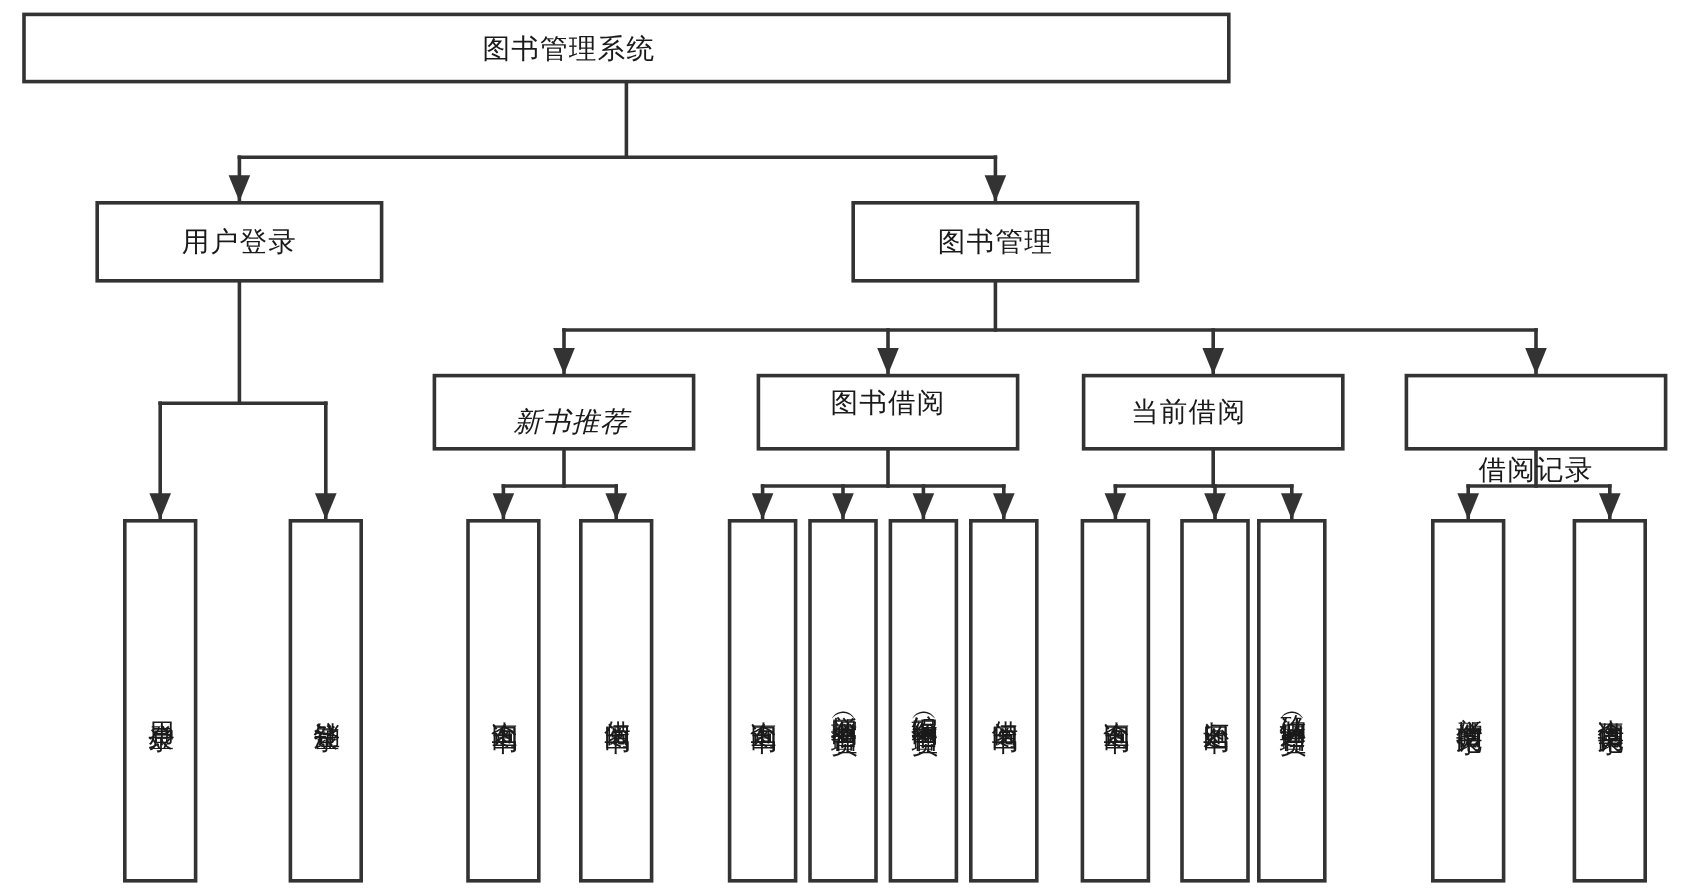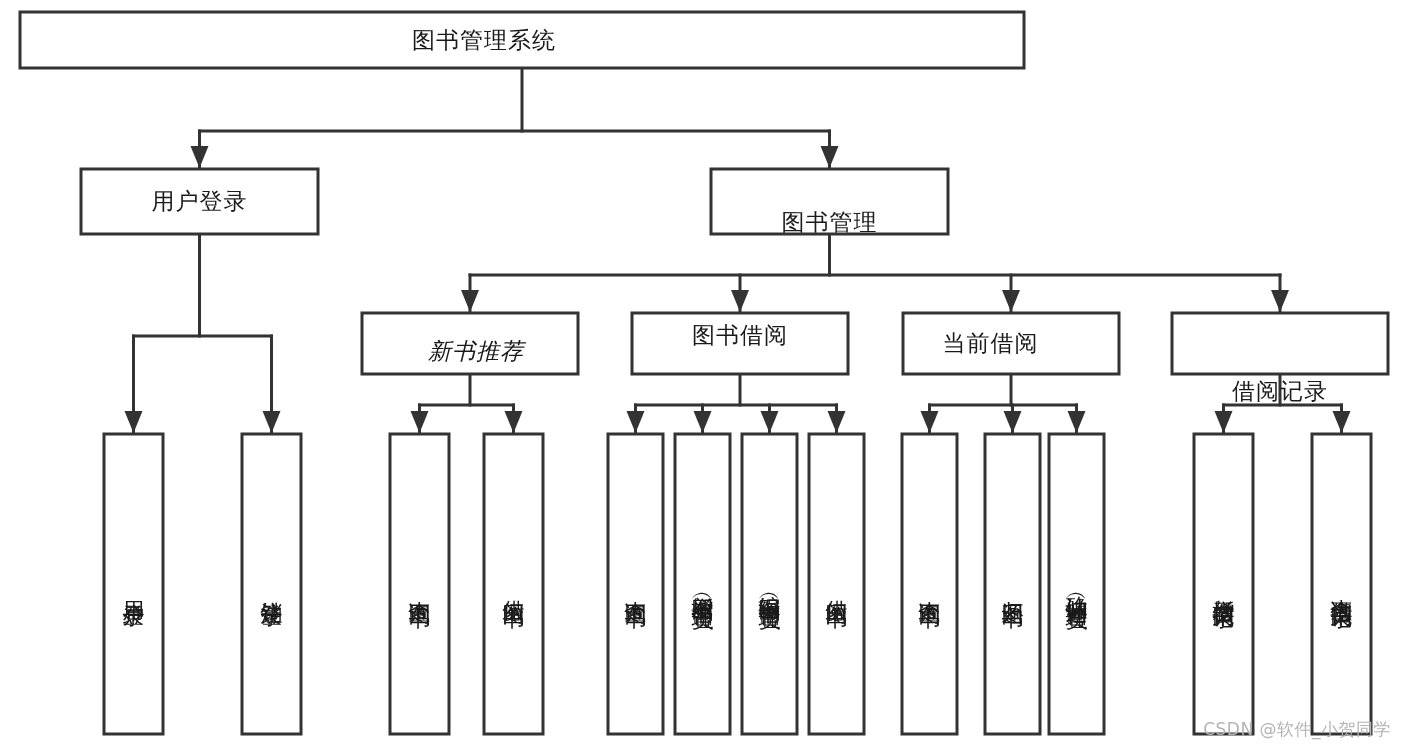--- a/index.html
+++ b/index.html
@@ -150,36 +150,35 @@
         <rect x="809" y="434" width="55" height="300" class="node-rect"></rect>
         <rect x="902" y="434" width="55" height="300" class="node-rect"></rect>
         <rect x="985" y="434" width="55" height="300" class="node-rect"></rect>
         <rect x="1049" y="434" width="55" height="300" class="node-rect"></rect>
         <rect x="1194" y="434" width="59" height="300" class="node-rect"></rect>
         <rect x="1312" y="434" width="59" height="300" class="node-rect"></rect>
       </g>
   </svg>
 
   <div id="label-layer">
-      <div class="node-label horizontal" style="left: 20px; top: 12px; width: 908px; height: 56px; margin-left: 10px;">图书管理系统</div>
+      <div class="node-label horizontal" style="left: 20px; top: 12px; width: 908px; height: 56px;">图书管理系统</div>
       <div class="node-label horizontal" style="left: 81px; top: 169px; width: 237px; height: 65px;">用户登录</div>
-      <div class="node-label horizontal" style="left: 711px; top: 169px; width: 237px; height: 65px; margin-top: 21px;">图书管理</div>
+      <div class="node-label horizontal" style="left: 711px; top: 169px; width: 237px; height: 65px;">图书管理</div>
       <div class="node-label horizontal" style="left: 368px; top: 313px; width: 216px; height: 77px; font-style: italic;">新书推荐</div>
       <div class="node-label horizontal" style="left: 632px; top: 313px; width: 216px; height: 45px;">图书借阅</div>
       <div class="node-label horizontal" style="left: 903px; top: 313px; width: 175px; height: 61px;">当前借阅</div>
       <div class="node-label horizontal" style="left: 1172px; top: 313px; width: 216px; height: 61px; margin-top: 48px;">借阅记录</div>
       <div class="node-label vertical" style="left: 104px; top: 434px; width: 59px; height: 300px;">用户登录</div>
       <div class="node-label vertical" style="left: 242px; top: 434px; width: 59px; height: 300px;">注销登录</div>
       <div class="node-label vertical" style="left: 390px; top: 434px; width: 59px; height: 300px;">查询图书</div>
       <div class="node-label vertical" style="left: 484px; top: 434px; width: 59px; height: 300px;">借阅图书</div>
       <div class="node-label vertical" style="left: 608px; top: 434px; width: 55px; height: 300px;">查询图书</div>
       <div class="node-label vertical" style="left: 675px; top: 434px; width: 55px; height: 300px;">新增图书（管理员）</div>
       <div class="node-label vertical" style="left: 742px; top: 434px; width: 55px; height: 300px;">编辑图书（管理员）</div>
       <div class="node-label vertical" style="left: 809px; top: 434px; width: 55px; height: 300px;">借阅图书</div>
       <div class="node-label vertical" style="left: 902px; top: 434px; width: 55px; height: 300px;">查询图书</div>
       <div class="node-label vertical" style="left: 985px; top: 434px; width: 55px; height: 300px;">归还图书</div>
       <div class="node-label vertical" style="left: 1049px; top: 434px; width: 55px; height: 300px;">确认归还（管理员）</div>
       <div class="node-label vertical" style="left: 1194px; top: 434px; width: 59px; height: 300px;">新增借阅记录</div>
       <div class="node-label vertical" style="left: 1312px; top: 434px; width: 59px; height: 300px;">查询借阅记录</div>
     </div>
 
-  <div id="watermark">CSDN @软件_小贺同学</div>
 </div>
 
 </body></html>

